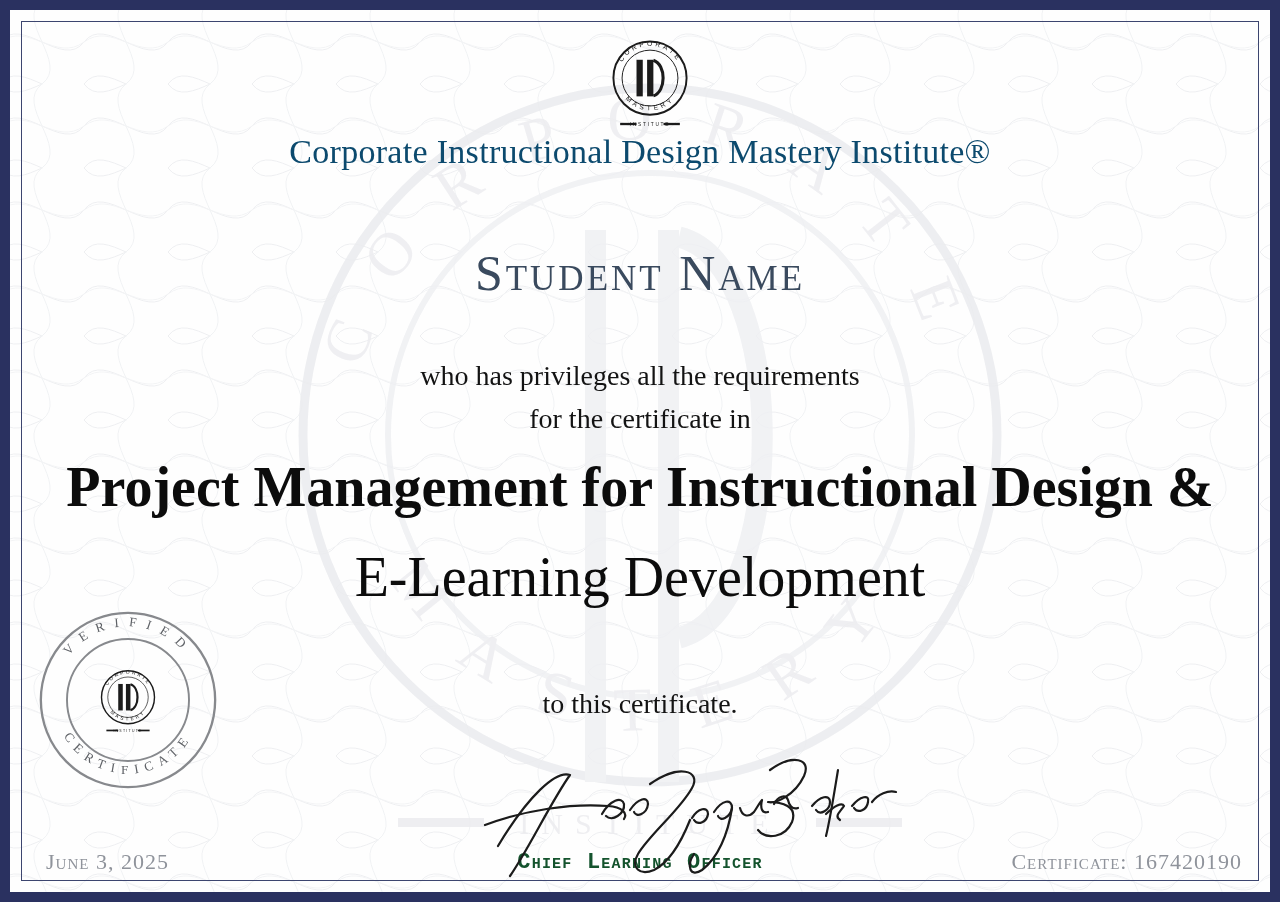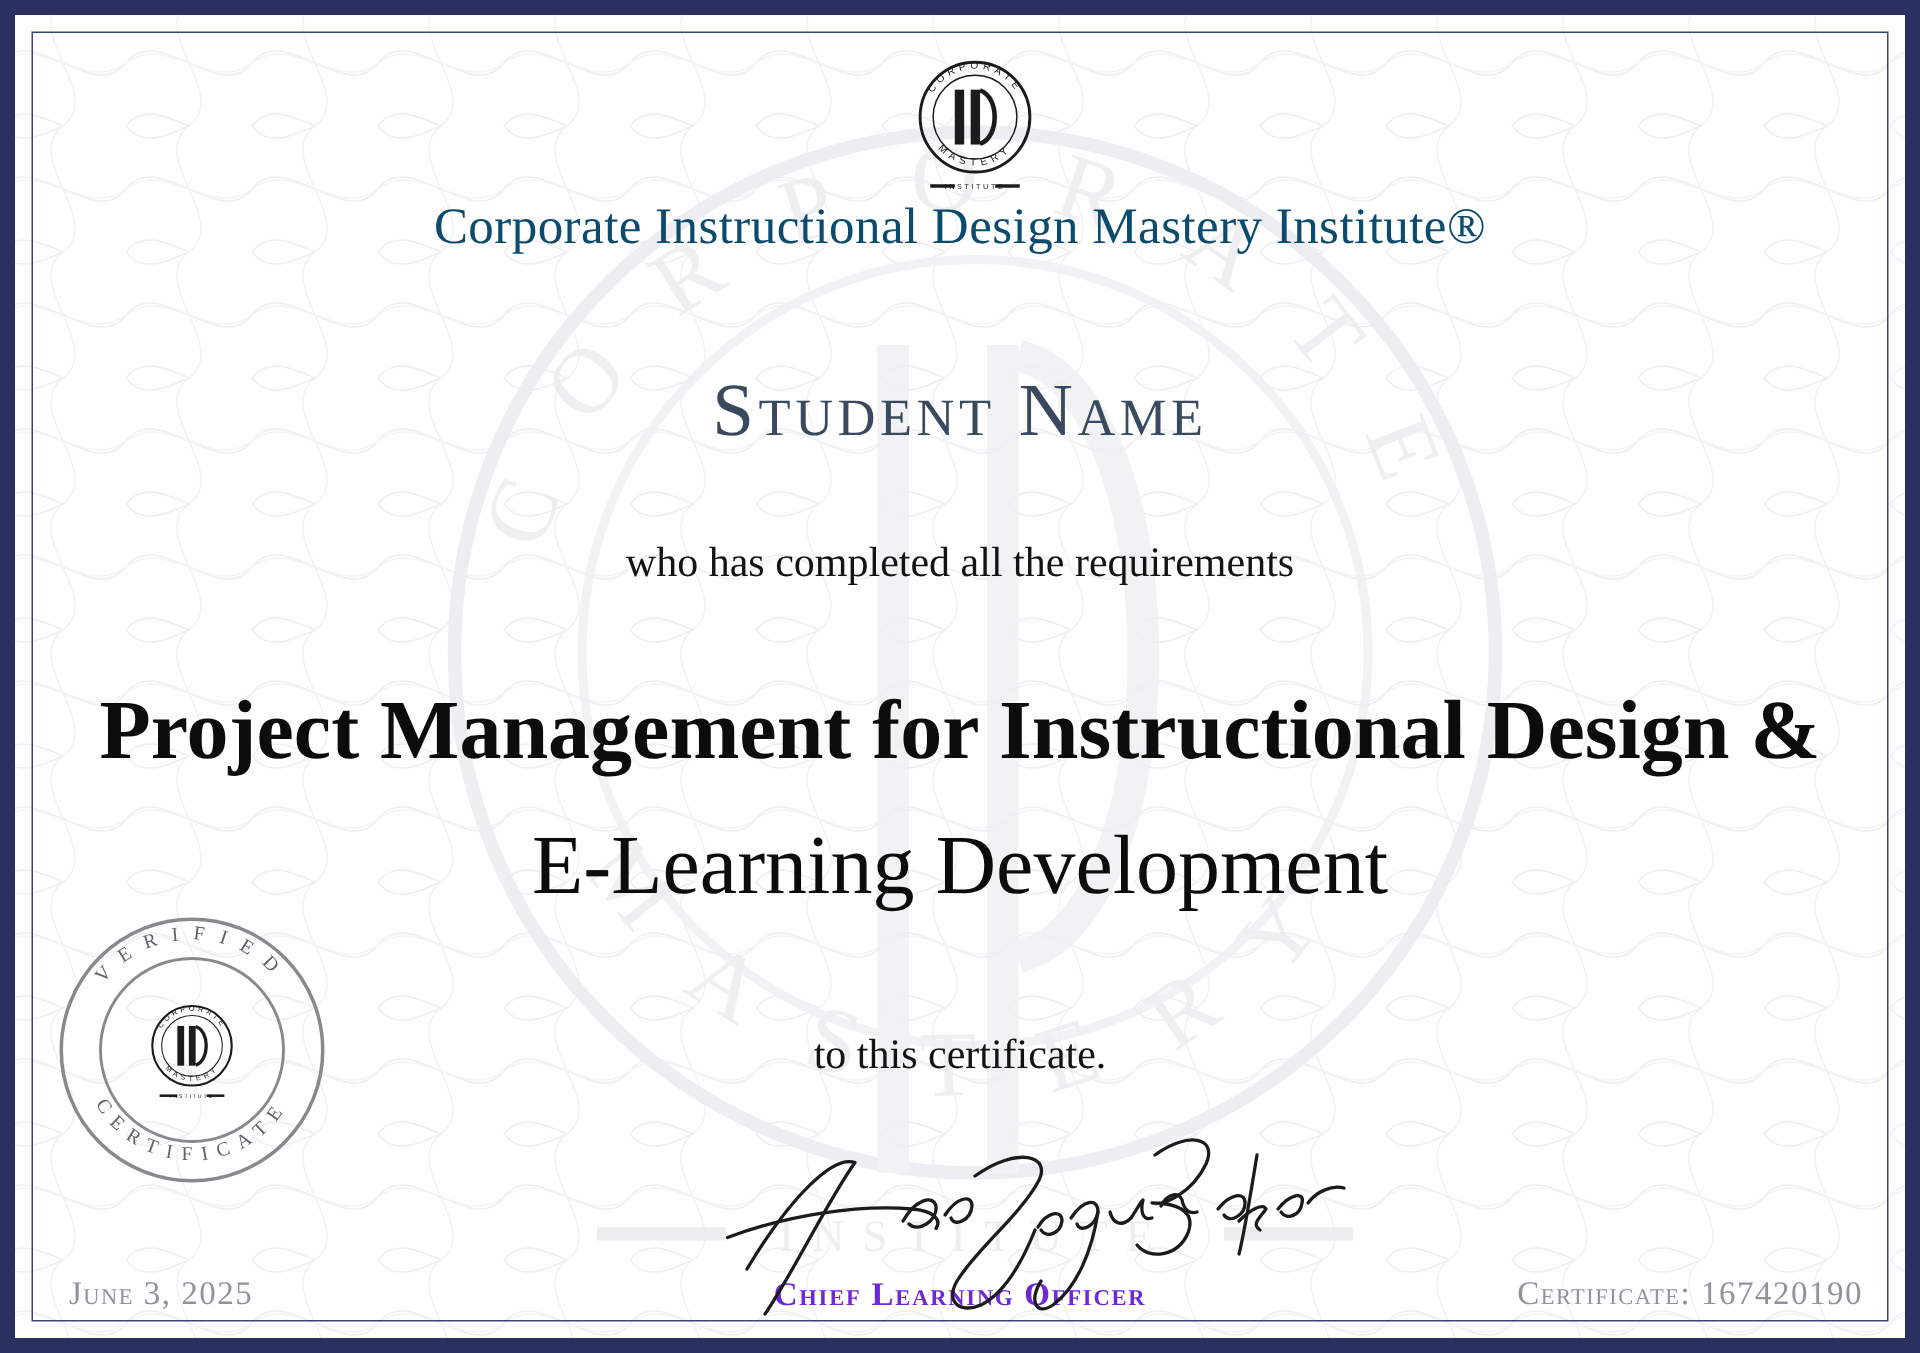--- a/index.html
+++ b/index.html
@@ -25,21 +25,21 @@
   .line-who1      { top:360px; }
   .line-who2      { top:403px; }
   .course         { font-size:56px; color:#0c0c0c; }
   .course-1       { top:455px;font-weight:bold; }
   .course-2       { top:545px; }
   .line-rights1   { top:643px; }
   .line-rights2   { top:688px; }
 
   .signature-svg  { position:absolute; left:440px; top:750px; z-index:4; }
   .officer        { top:850px; font-size:22px; font-weight:bold; font-variant:small-caps;
-                    color:#6d28d9; letter-spacing:1.2px; }
+                    color:#14532d; letter-spacing:1.2px;font-family:Liberation Mono, monospace; }
   .corner-text    { position:absolute; z-index:3; font-size:22px; font-variant:small-caps;
                     color:#8f939b; letter-spacing:1px; top:849px; }
   .date-text      { left:46px; }
   .cert-num       { right:38px; text-align:right;margin-left:40px; }
 </style>
 </head>
 <body>
 
 <div class="certificate">
 
@@ -109,21 +109,22 @@
         <rect x="14" y="46.5" width="17" height="2.4" fill="#1b1b1b"></rect>
         <text x="0" y="50" text-anchor="middle" font-family="Liberation Sans, sans-serif" font-size="5" letter-spacing="1.8" fill="#1b1b1b">INSTITUTE</text>
       </g>
     </g>
   </svg>
 
   <div class="center-text institute-name">Corporate Instructional Design Mastery Institute®</div>
 
   <div class="center-text student-name">Student Name</div>
 
-  <div class="center-text body-line line-who1">who has completed all the requirements</div>
+  <div class="center-text body-line line-who1">who has privileges all the requirements</div>
+  <div class="center-text body-line line-who2">for the certificate in</div>
   <div class="center-text course course-1">Project Management for Instructional Design &amp;</div>
   <div class="center-text course course-2">E-Learning Development</div>
   <div class="center-text body-line line-rights2">to this certificate.</div>
 
   <svg class="badge" width="184" height="184" viewBox="-95 -95 190 190">
     <circle cx="0" cy="0" r="90" fill="none" stroke="#87898d" stroke-width="2.4"></circle>
     <circle cx="0" cy="0" r="63" fill="none" stroke="#87898d" stroke-width="2"></circle>
     <defs>
       <path id="badge-top-arc" d="M -76,0 A 76,76 0 0 1 76,0"></path>
       <path id="badge-bot-arc" d="M -76,0 A 76,76 0 0 0 76,0"></path>

